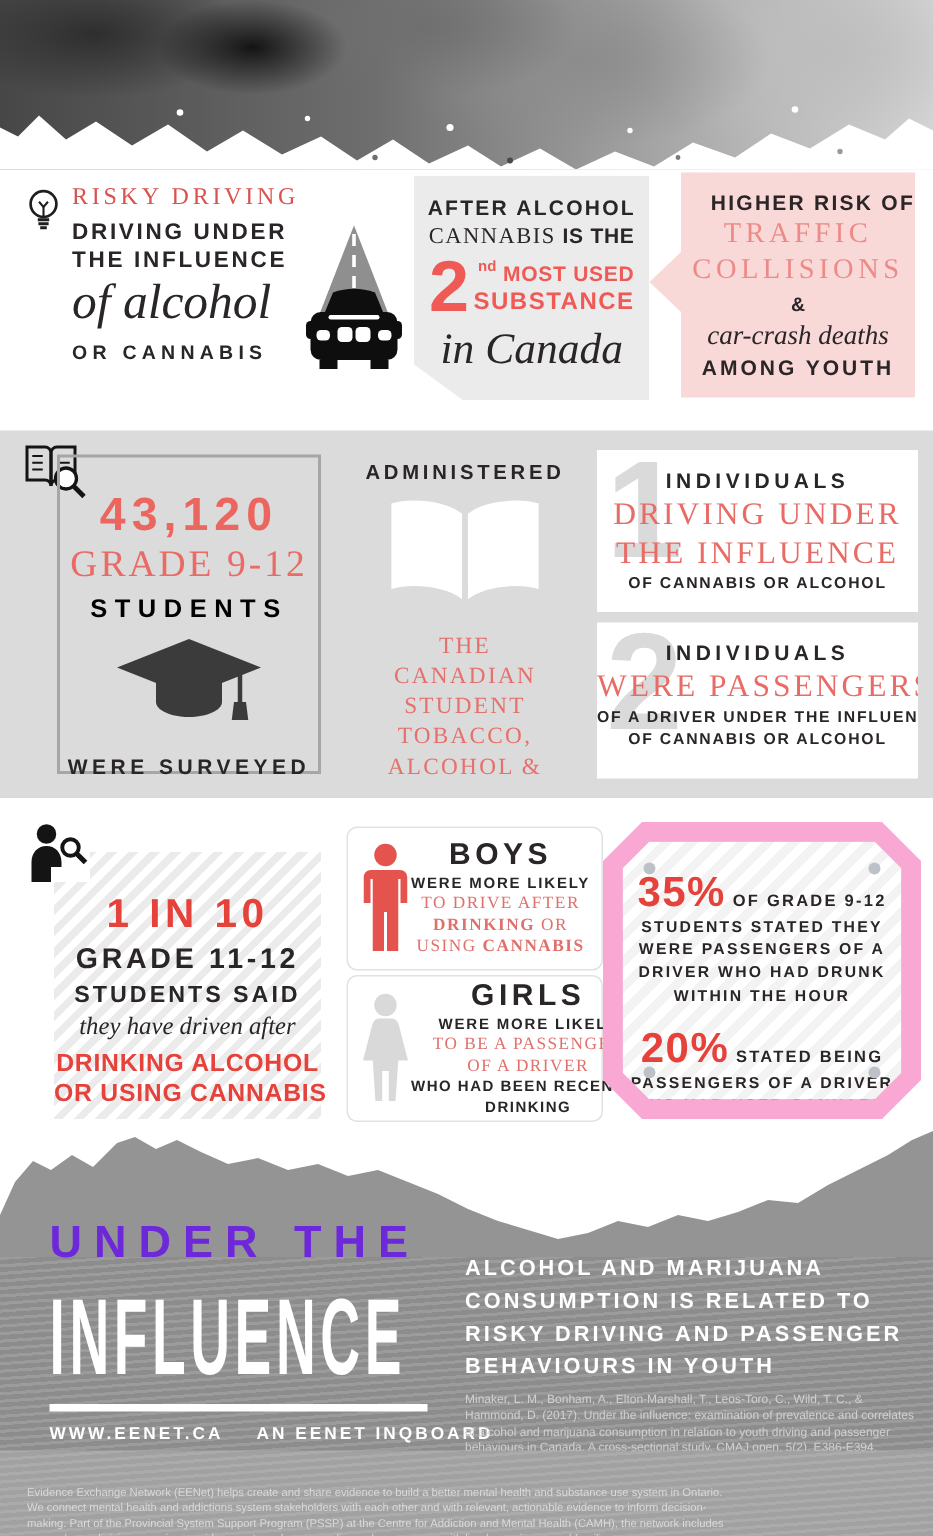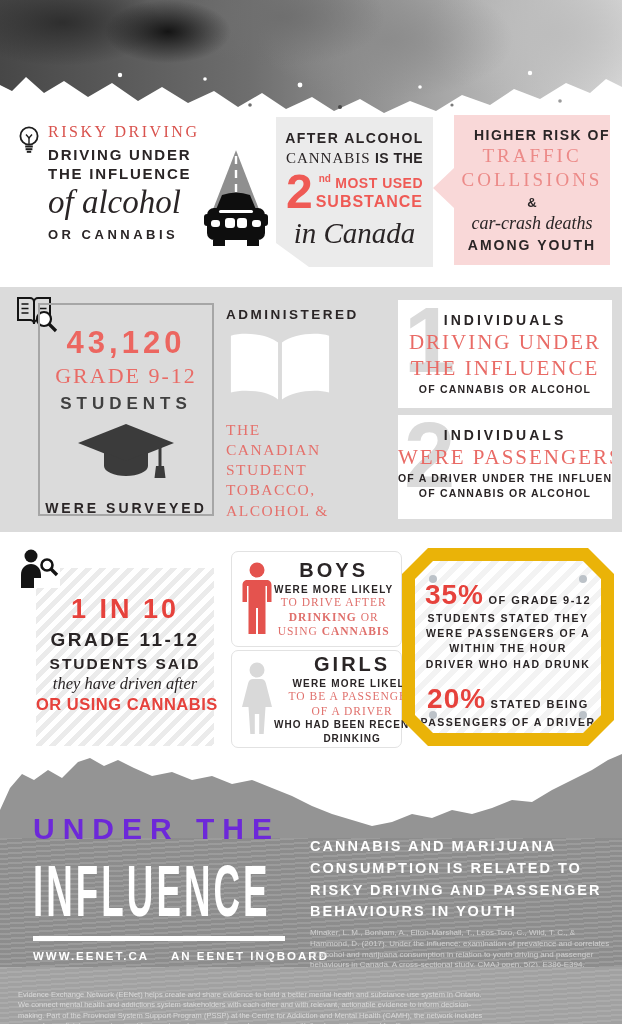--- a/index.html
+++ b/index.html
@@ -55,26 +55,26 @@
   .pc-amp { font-weight:bold; color:#2a2526; font-size:13px; margin-top:4px; }
   .pc-i { font-family:"Liberation Serif", serif; font-style:italic; color:#2a2526; font-size:18px; margin-top:3px; }
   .pc-l5 { font-weight:bold; color:#2a2526; font-size:14px; letter-spacing:2px; margin-top:3px; }
 
   
   .s2 { position:absolute; left:0; top:287px; width:622px; height:245px; background:#dbdbdb; }
   .survey-box { position:absolute; left:38px; top:16px; width:176px; height:213px; border:2px solid #a6a6a6;
     text-align:center; padding-top:20px; }
   .bookmag-icon { position:absolute; left:14px; top:6px; width:46px; height:42px; background:#dbdbdb; }
   .sv-num { color:#ec6660; font-weight:bold; font-size:31px; letter-spacing:4px; }
-  .sv-grade { font-family:"Liberation Serif", serif; color:#e96b66; font-size:22px; letter-spacing:2px; margin-top:2px; }
-  .sv-students { font-weight:bold; color:#404040; font-size:17px; letter-spacing:5px; margin-top:5px; }
+  .sv-grade { font-family:"Liberation Serif", serif; color:#e96b66; font-size:25px; letter-spacing:2px; margin-top:2px; }
+  .sv-students { font-weight:bold; color:#000000; font-size:17px; letter-spacing:5px; margin-top:5px; }
   .cap-icon { width:100px; height:62px; margin-top:8px; }
   .sv-footer { font-weight:bold; color:#2a2526; font-size:14px; letter-spacing:3px; margin-top:12px; }
 
-  .administered { position:absolute; left:226px; top:20px; width:168px; }
+  .administered { position:absolute; left:226px; top:20px; width:168px; text-align:center; }
   .adm-title { font-weight:bold; color:#2a2526; font-size:13.5px; letter-spacing:2.5px; }
   .openbook-icon { width:108px; height:82px; margin-top:8px; }
   .adm-lines { font-family:"Liberation Serif", serif; color:#e5716c; font-size:15.5px; letter-spacing:1.5px; line-height:1.3; margin-top:4px; }
 
   .cards { position:absolute; left:398px; top:0; width:214px; }
   .ind-card { position:absolute; left:0; width:214px; background:#fff; overflow:hidden; text-align:center; }
   .card1 { top:13px; height:108px; }
   .card2 { top:128px; height:104px; }
   .watermark { position:absolute; left:6px; top:-6px; font-weight:bold; font-size:92px; line-height:1; color:#dadada; z-index:0; }
   .card-content { position:relative; z-index:1; padding-top:12px; }
@@ -100,21 +100,21 @@
   .boys-card { top:19px; height:96px; }
   .girls-card { top:118px; height:98px; }
   .figure-icon { width:34px; height:74px; flex:0 0 34px; }
   .bg-col { flex:1; text-align:center; }
   .bg-title { font-weight:bold; color:#2a2526; font-size:20px; letter-spacing:3px; }
   .bg-sub { font-weight:bold; color:#2a2526; font-size:10px; letter-spacing:1.2px; margin-top:2px; white-space:nowrap; }
   .bg-serif { font-family:"Liberation Serif", serif; color:#e0706c; font-size:11.5px; letter-spacing:1px; line-height:1.3; white-space:nowrap; }
   .bg-serif .bd { font-weight:bold; }
   .bg-dark { font-weight:bold; color:#2a2526; font-size:10px; letter-spacing:1px; line-height:1.35; white-space:nowrap; }
 
-  .plaque { position:absolute; left:402px; top:16px; width:212px; height:198px; background:#eab308;
+  .plaque { position:absolute; left:402px; top:16px; width:212px; height:198px; background:#f9a8d4;
     clip-path:polygon(26px 0,calc(100% - 26px) 0,100% 26px,100% calc(100% - 26px),calc(100% - 26px) 100%,26px 100%,0 calc(100% - 26px),0 26px); }
   .plaque-inner { position:absolute; left:13px; top:13px; right:13px; bottom:13px;
     background:repeating-linear-gradient(135deg,#fff 0 6px,#f3f3f3 6px 12px);
     clip-path:polygon(18px 0,calc(100% - 18px) 0,100% 18px,100% calc(100% - 18px),calc(100% - 18px) 100%,18px 100%,0 calc(100% - 18px),0 18px);
     text-align:center; padding-top:18px; }
   .screw { position:absolute; width:8px; height:8px; border-radius:50%; background:#bcc2c8; }
   .pl-stat { margin-top:0; }
   .pl-stat + .pl-stat { margin-top:11px; }
   .pl-pct { color:#e6423c; font-weight:bold; font-size:28px; letter-spacing:1px; }
   .pl-rest { font-weight:bold; color:#2a2526; font-size:11px; letter-spacing:1.5px; }
@@ -293,20 +293,21 @@
       <path d="M3 40 V27 c0 -7 4.5 -11 10 -11 s10 4 10 11 v3 h-7 v10 Z" fill="#141414"></path>
       <circle cx="29" cy="17" r="5.5" fill="none" stroke="#141414" stroke-width="2.6"></circle>
       <line x1="33" y1="21" x2="39" y2="27" stroke="#141414" stroke-width="3.4"></line>
     </svg>
 
     <div class="stat-box">
       <div class="sb-head">1 IN 10</div>
       <div class="sb-grade">GRADE 11-12</div>
       <div class="sb-said">STUDENTS SAID</div>
       <div class="sb-i">they have driven after</div>
+      <div class="sb-red first">DRINKING ALCOHOL</div>
       <div class="sb-red">OR USING CANNABIS</div>
     </div>
 
     <div class="bg-card boys-card">
       <svg class="figure-icon" viewBox="0 0 34 74">
         <circle cx="17" cy="8" r="7.5" fill="#e4534e"></circle>
         <path d="M9 18 h16 c3 0 5 2 5 5 v17 h-4.5 V24 h-1.5 v48 h-7.5 V46 h-2 v26 H7 V24 H5.5 v16 H1 V23 c0 -3 2 -5 5 -5 Z" fill="#e4534e" transform="translate(1.5,0)"></path>
       </svg>
       <div class="bg-col">
         <div class="bg-title">BOYS</div>
@@ -336,22 +337,22 @@
       <div class="plaque-inner">
         <div class="screw" style="left:14px; top:14px;"></div>
         <div class="screw" style="right:14px; top:14px;"></div>
         <div class="screw" style="left:14px; bottom:14px;"></div>
         <div class="screw" style="right:14px; bottom:14px;"></div>
         <div class="pl-stat">
           <span class="pl-pct">35%</span>
           <span class="pl-rest">OF GRADE 9-12</span>
           <div class="pl-line">STUDENTS STATED THEY</div>
           <div class="pl-line">WERE PASSENGERS OF A</div>
+          <div class="pl-line">DRIVER WHO HAD DRUNK</div>
           <div class="pl-line">WITHIN THE HOUR</div>
-          <div class="pl-line">DRIVER WHO HAD DRUNK</div>
         </div>
         <div class="pl-stat">
           <span class="pl-pct">20%</span>
           <span class="pl-rest">STATED BEING</span>
           <div class="pl-line">PASSENGERS OF A DRIVER</div>
           <div class="pl-line">WHO HAD USED CANNABIS</div>
           <div class="pl-line">WITHIN THE PAST TWO HOURS</div>
         </div>
       </div>
     </div>
@@ -371,21 +372,21 @@
         <span class="ut-line2">INFLUENCE</span>
       </div>
       <div class="ut-bar"></div>
       <div class="ut-links">
         <span class="ut-link">WWW.EENET.CA</span>
         <span class="ut-link">AN EENET INQBOARD</span>
       </div>
     </div>
 
     <div class="headline-block">
-      <div class="hl-line">CANNABIS AND MARIJUANA</div>
+      <div class="hl-line">ALCOHOL AND MARIJUANA</div>
       <div class="hl-line">CONSUMPTION IS RELATED TO</div>
       <div class="hl-line">RISKY DRIVING AND PASSENGER</div>
       <div class="hl-line">BEHAVIOURS IN YOUTH</div>
     </div>
 
     <div class="citation">Minaker, L. M., Bonham, A., Elton-Marshall, T., Leos-Toro, C., Wild, T. C., &amp; Hammond, D. (2017). Under the influence: examination of prevalence and correlates of alcohol and marijuana consumption in relation to youth driving and passenger behaviours in Canada. A cross-sectional study. CMAJ open, 5(2), E386-E394. doi:10.9778/cmajo.20160168</div>
 
     <div class="footer-band">
       <div class="bottom-texture"></div>
       <div class="fine-print">Evidence Exchange Network (EENet) helps create and share evidence to build a better mental health and substance use system in Ontario. We connect mental health and addictions system stakeholders with each other and with relevant, actionable evidence to inform decision-making. Part of the Provincial System Support Program (PSSP) at the Centre for Addiction and Mental Health (CAMH), the network includes researchers, clinicians, service providers, system planners, policy makers, persons with lived experience, and families.</div>

